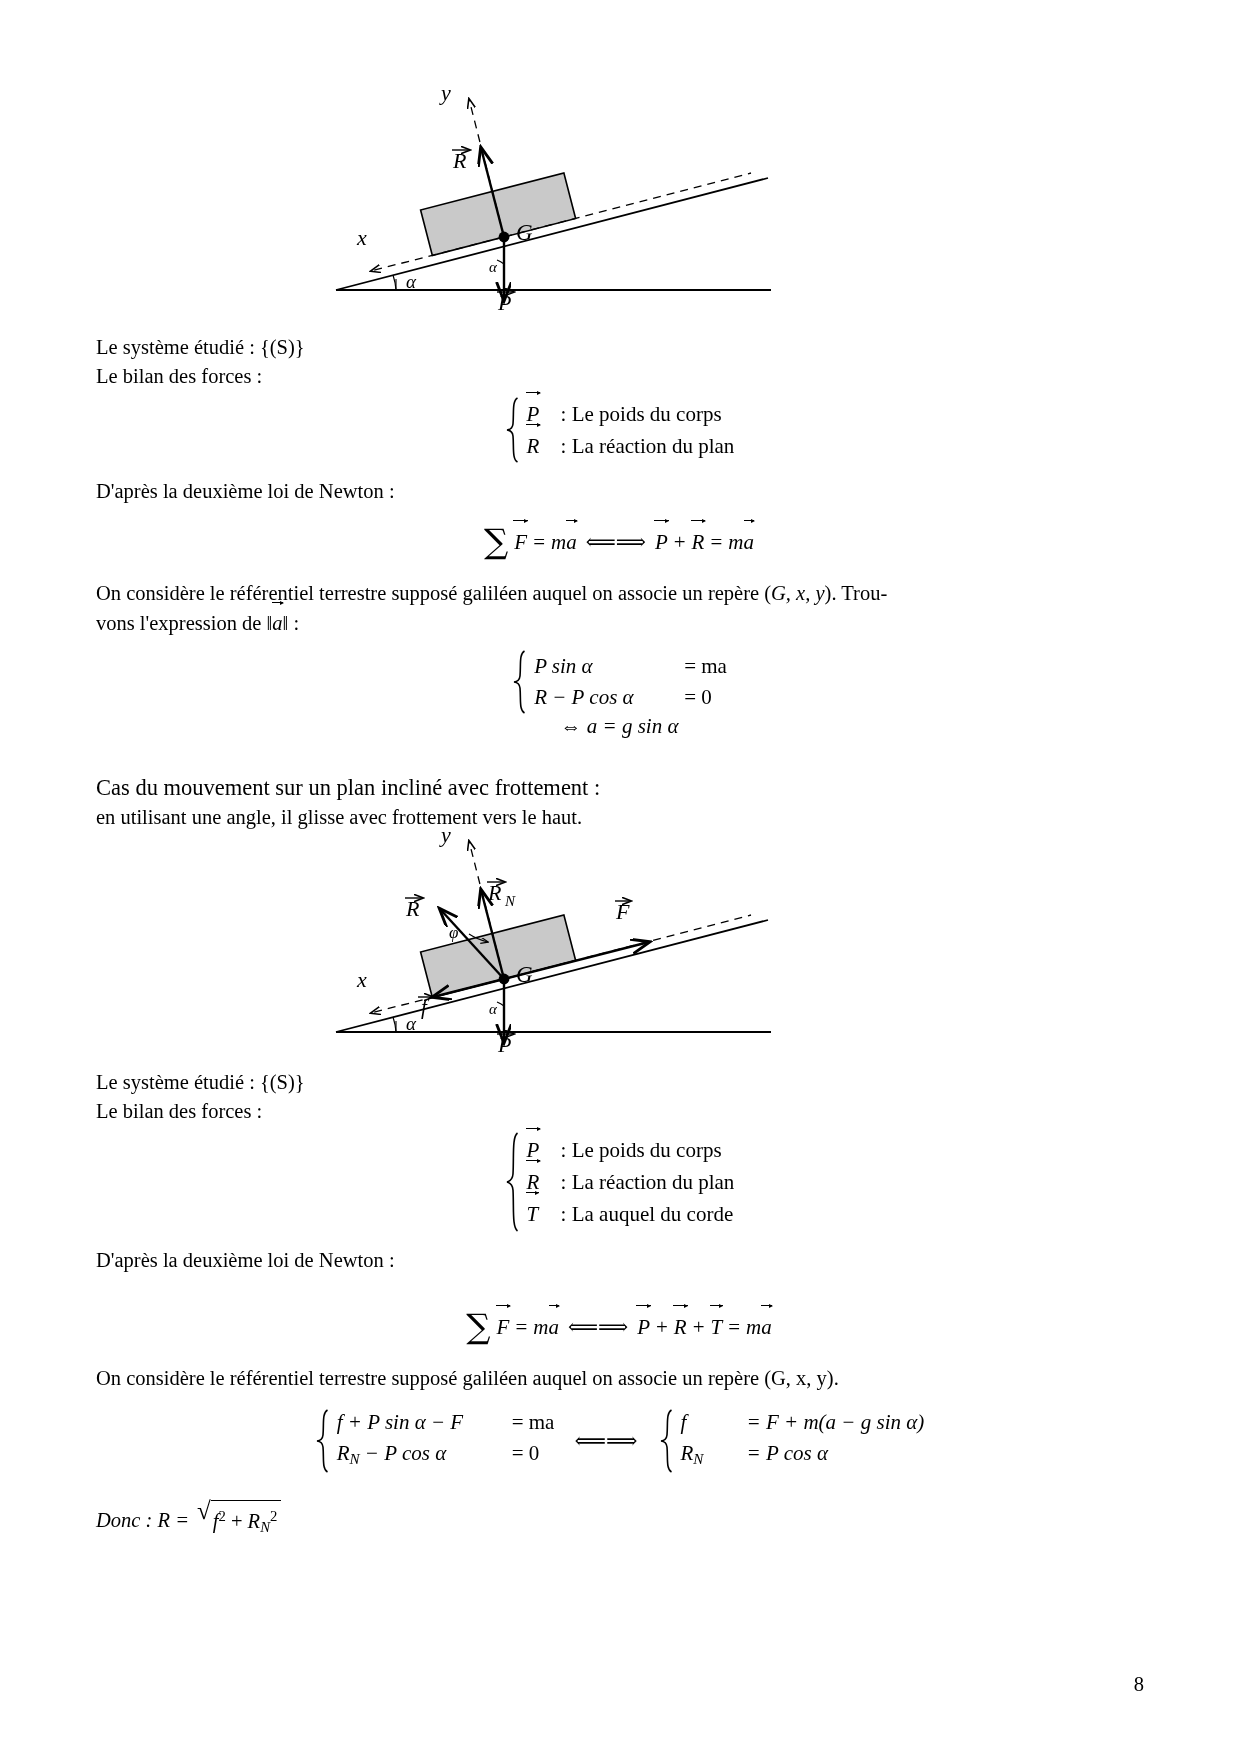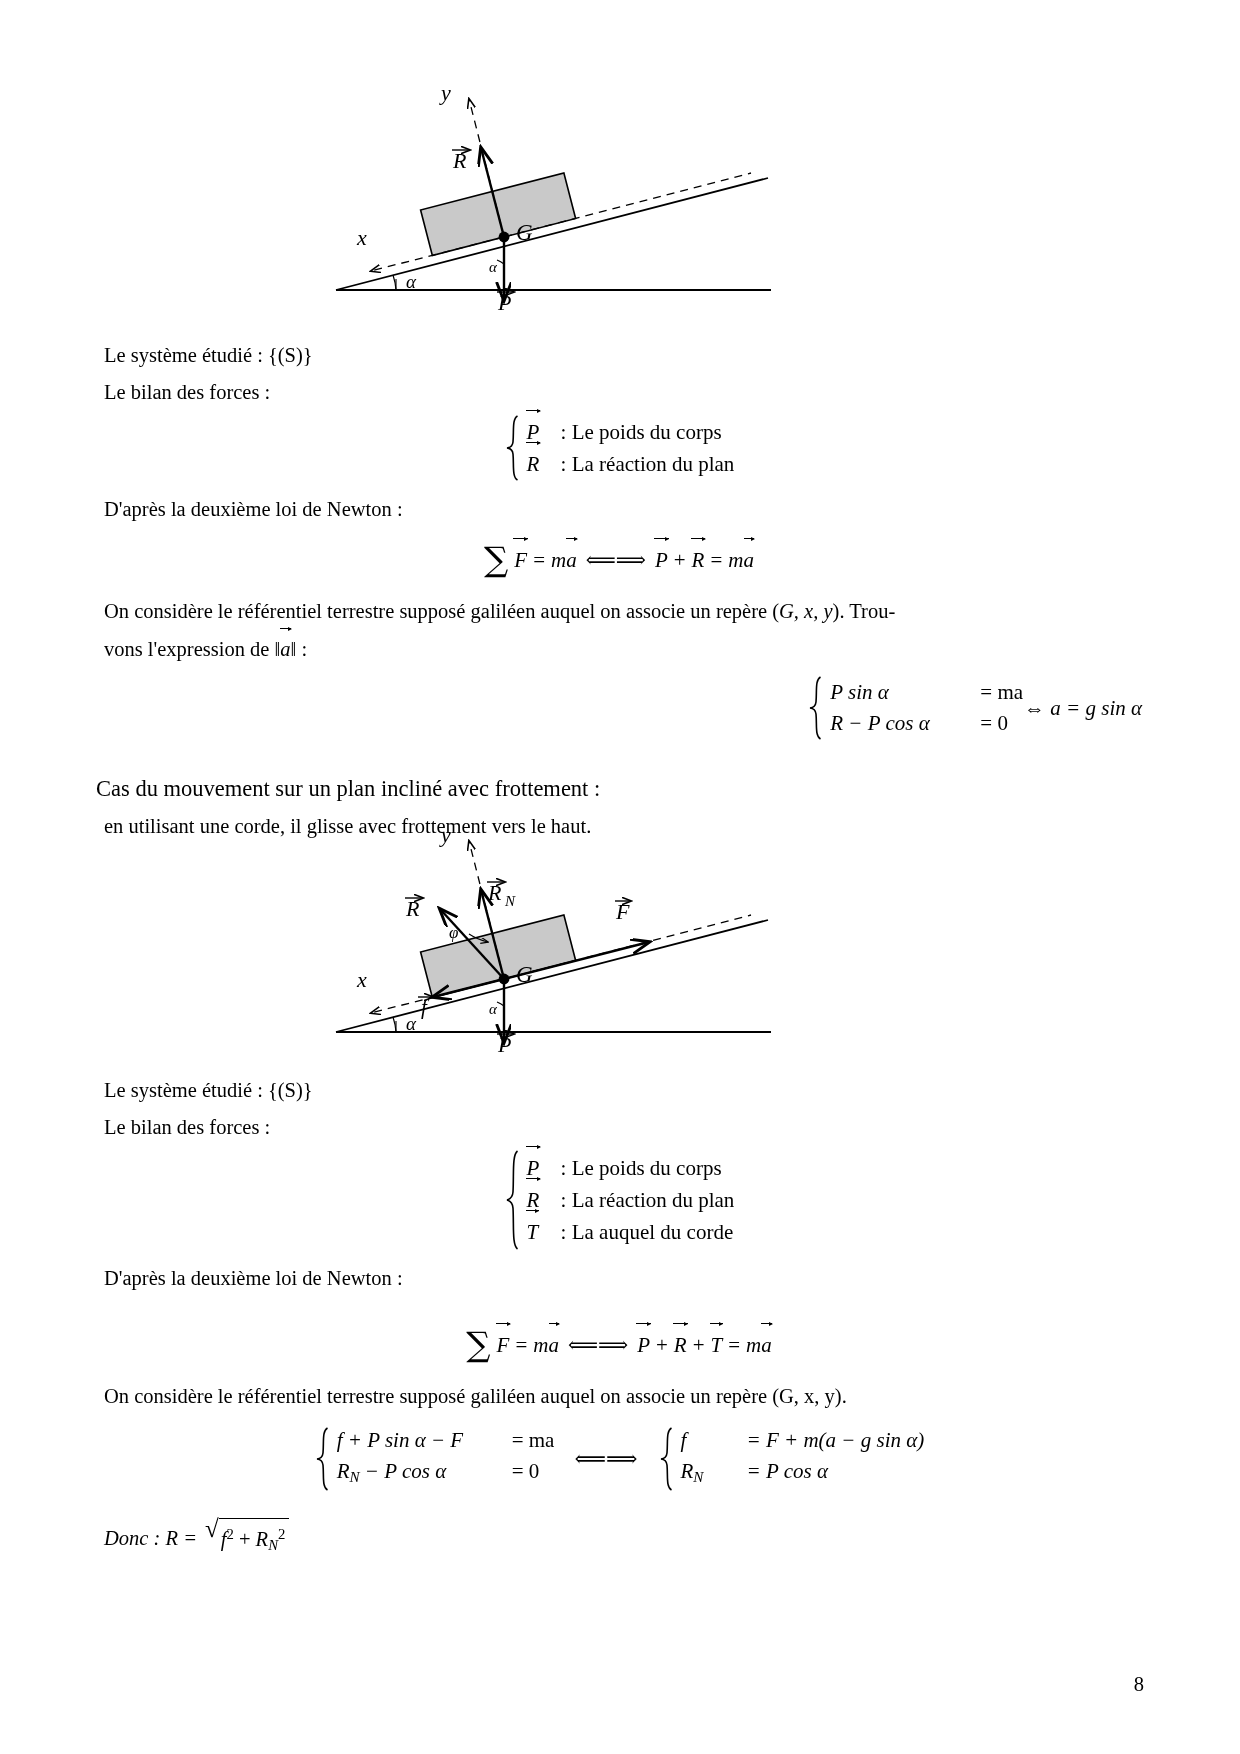--- a/index.html
+++ b/index.html
@@ -26,21 +26,21 @@
     left: 96px;
     top: 0;
     width: 1046px;
   }
 
   
   .para {
     font-size: 20.5px;
     line-height: 29px;
     text-align: justify;
-    margin: 8px;
+    margin: 0;
   }
   .para.nojust { text-align: left; }
   .sechead {
     font-size: 22.5px;
     font-weight: normal;
     line-height: 30px;
     margin: 0;
   }
   .mi { font-style: italic; }
   .mathline {
@@ -220,21 +220,21 @@
       <span class="bigsum">∑</span><span style="display:inline-block;width:6px;"></span><span class="vec">F</span><span class="rel">=</span><span class="mi">m</span><span class="vec vecnarrow">a</span><span class="rel" style="padding:0 9px;">⟸⟹</span><span class="vec">P</span><span class="rel">+</span><span class="vec">R</span><span class="rel">=</span><span class="mi">m</span><span class="vec vecnarrow">a</span>
     </div>
 
     <p class="para" style="margin-top:22px;">
       <span>On considère le référentiel terrestre supposé galiléen auquel on associe un repère (</span><span class="mi">G, x, y</span><span>). Trou-</span>
     </p>
     <p class="para nojust">
       <span>vons l'expression de ‖</span><span class="vec vecnarrow">a</span><span>‖ :</span>
     </p>
 
-    <div style="display:flex; justify-content:flex-end; align-items:center; margin-top:12px;">
+    <div style="display:flex; justify-content:space-between; align-items:center; margin-top:12px;flex-direction:column;">
       <div class="cases" style="height:64px;">
         <div class="brace">
           <svg viewBox="0 0 16 64" preserveAspectRatio="none">
             <path d="M13.5,1 C8,4 10,15 9,26 C8.6,30 7,31.5 3,32 C7,32.5 8.6,34 9,38 C10,49 8,60 13.5,63" fill="none" stroke="#000" stroke-width="1.6"></path>
           </svg>
         </div>
         <div class="caserows">
           <div class="caserow">
             <span class="eqcol mi">P sin α</span>
             <span>= ma</span>
@@ -243,21 +243,21 @@
             <span class="eqcol mi">R − P cos α</span>
             <span>= 0</span>
           </div>
         </div>
       </div>
       <span class="mi" style="font-size:21px; margin-left:1px;">⇔ a = g sin α</span>
     </div>
 
     <h2 class="sechead" style="margin-top:34px;">Cas du mouvement sur un plan incliné avec frottement :</h2>
 
-    <p class="para nojust">en utilisant une corde, il glisse avec frottement vers le haut.</p>
+    <p class="para nojust">en utilisant une angle, il glisse avec frottement vers le haut.</p>
   </div>
 
   <div class="figure" style="position:absolute; left:96px; top:818px; width:1046px; height:235px;">
     <svg width="1046" height="235" viewBox="0 0 1046 235">
       <defs>
         <marker id="bh" markerWidth="9" markerHeight="9" refX="7.5" refY="3.1" orient="auto">
           <path d="M0,0 L8,3.1 L0,6.2" fill="none" stroke="#000" stroke-width="1.2"></path>
         </marker>
         <marker id="bhs" markerWidth="8" markerHeight="8" refX="6.6" refY="2.7" orient="auto">
           <path d="M0,0 L7,2.7 L0,5.4" fill="none" stroke="#000" stroke-width="1.1"></path>

